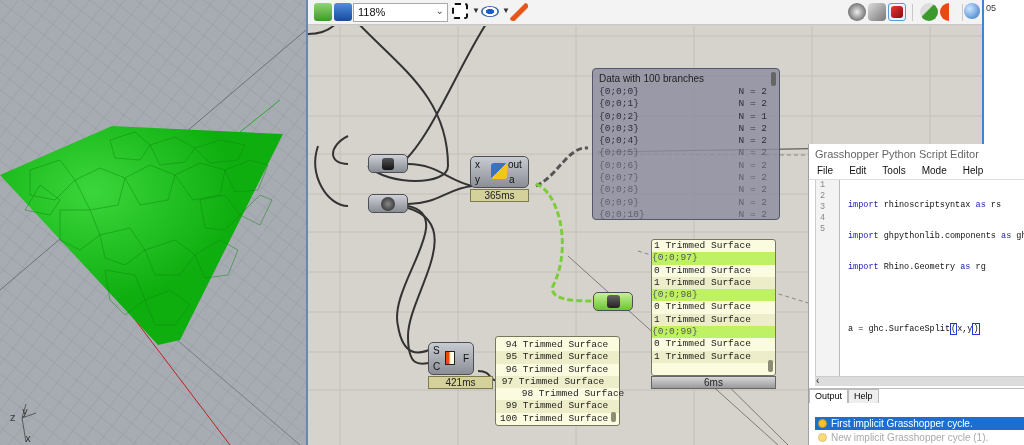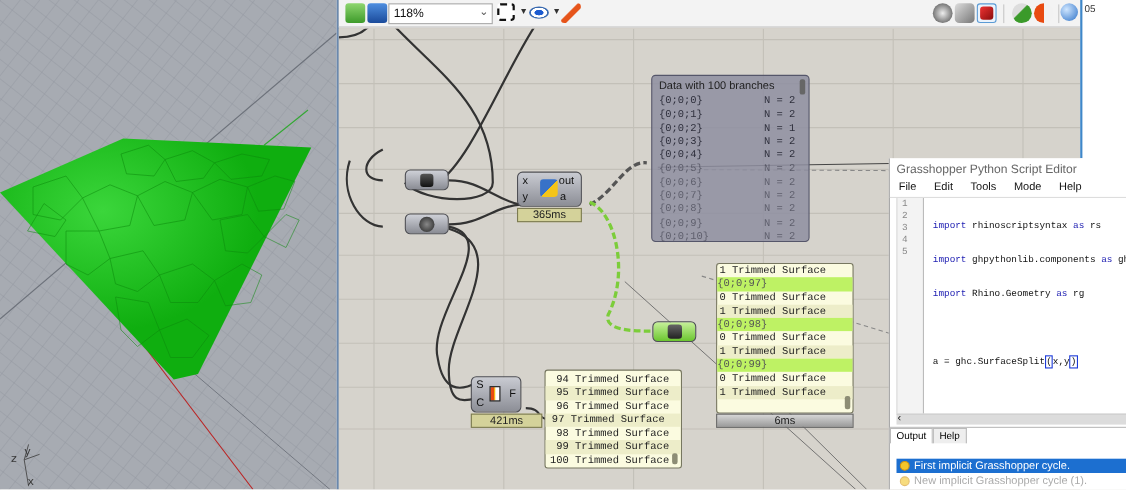--- a/index.html
+++ b/index.html
@@ -187,21 +187,21 @@
 
       <div class="comp" style="left:162px;top:130px;width:59px;height:32px;">
         <span class="port" style="left:4px;top:2px;">x</span>
         <span class="port" style="left:4px;top:17px;">y</span>
         <div style="position:absolute;left:20px;top:6px;width:16px;height:16px;border-radius:3px;background:linear-gradient(135deg,#3872c8 50%,#f5c518 50%);"></div>
         <span class="port" style="left:37px;top:2px;">out</span>
         <span class="port" style="left:38px;top:17px;">a</span>
       </div>
       <div class="timer" style="left:162px;top:163px;width:59px;">365ms</div>
 
-      <div class="panel-grey" style="left:284px;top:42px;width:144px;height:152px;">
+      <div class="panel-grey" style="left:284px;top:42px;width:188px;height:152px;">
         <div style="padding:4px 6px 2px;font-family:'Liberation Sans',sans-serif;font-size:10px;color:#222;">Data with 100 branches</div>
         <div id="grey-rows">
             <div class="row"><span class="k">{0;0;0}</span><span class="v">N = 2</span></div>
             <div class="row"><span class="k">{0;0;1}</span><span class="v">N = 2</span></div>
             <div class="row"><span class="k">{0;0;2}</span><span class="v">N = 1</span></div>
             <div class="row"><span class="k">{0;0;3}</span><span class="v">N = 2</span></div>
             <div class="row"><span class="k">{0;0;4}</span><span class="v">N = 2</span></div>
             <div class="row" style="opacity: 0.55;"><span class="k">{0;0;5}</span><span class="v">N = 2</span></div>
             <div class="row" style="opacity: 0.55;"><span class="k">{0;0;6}</span><span class="v">N = 2</span></div>
             <div class="row" style="opacity: 0.55;"><span class="k">{0;0;7}</span><span class="v">N = 2</span></div>
@@ -240,21 +240,21 @@
         <span class="port" style="left:34px;top:10px;">F</span>
       </div>
       <div class="timer" style="left:120px;top:350px;width:65px;">421ms</div>
 
       <div class="panel-yellow" style="left:187px;top:310px;width:125px;height:90px;padding-top:2px;">
         <div id="list-rows">
             <div class="row" style="padding-left: 4px;"> 94 Trimmed Surface</div>
             <div class="row alt" style="padding-left: 4px;"> 95 Trimmed Surface</div>
             <div class="row" style="padding-left: 4px;"> 96 Trimmed Surface</div>
             <div class="row alt" style="padding-left: 0;"> 97 Trimmed Surface</div>
-            <div class="row" style="padding-left: 4px;"> 98 Trimmed Surface</div>
+            <div class="row" style="padding-left: 20px;"> 98 Trimmed Surface</div>
             <div class="row alt" style="padding-left: 4px;"> 99 Trimmed Surface</div>
             <div class="row" style="padding-left: 4px;">100 Trimmed Surface</div>
           </div>
         <div class="sb-thumb" style="right:3px;bottom:3px;height:10px;"></div>
       </div>
     </div>
   </div>
 
   <div class="right-strip">
     <span>05</span>

